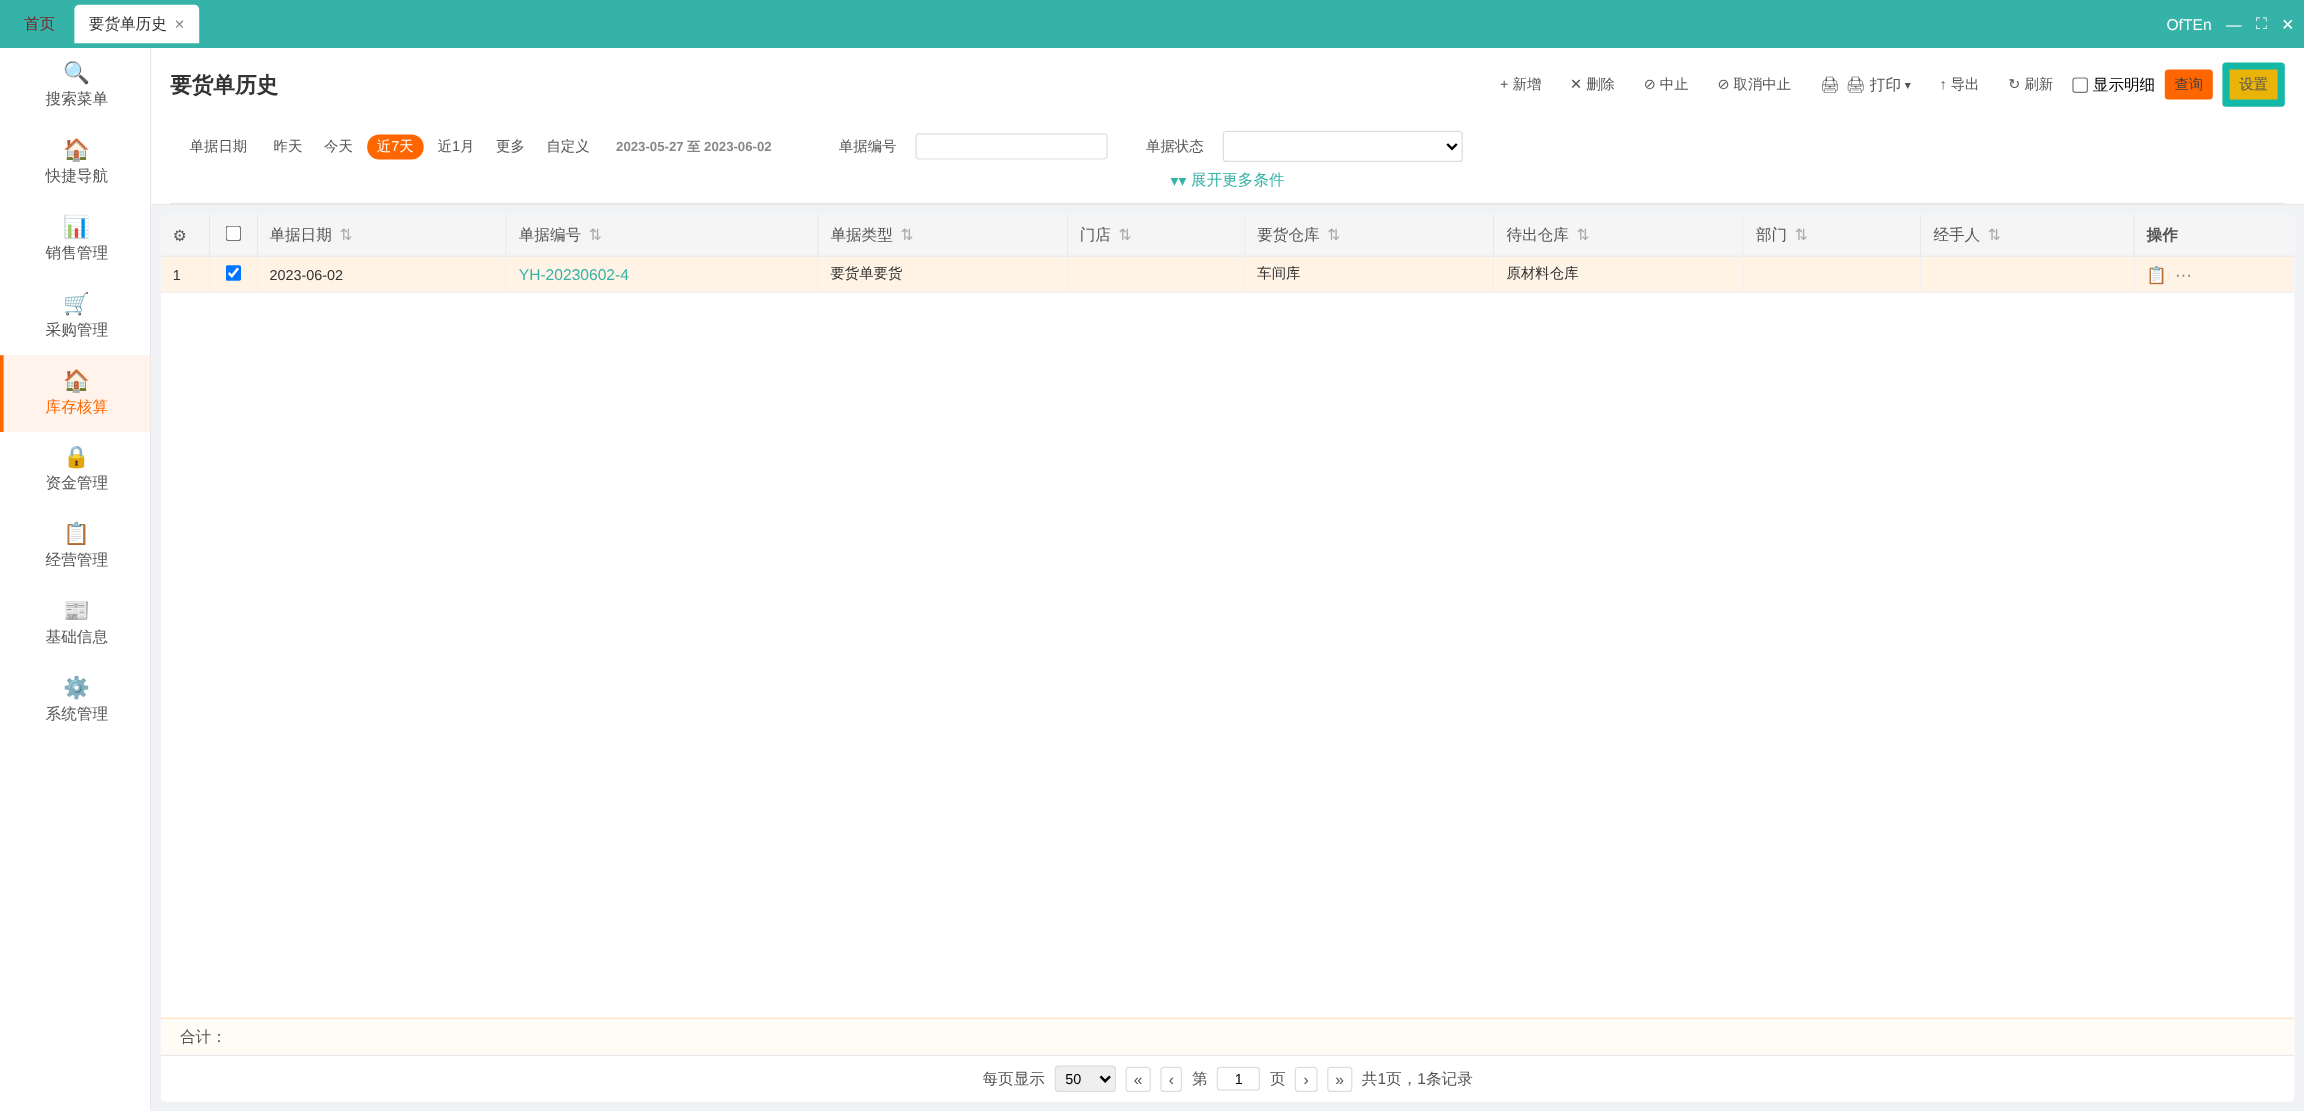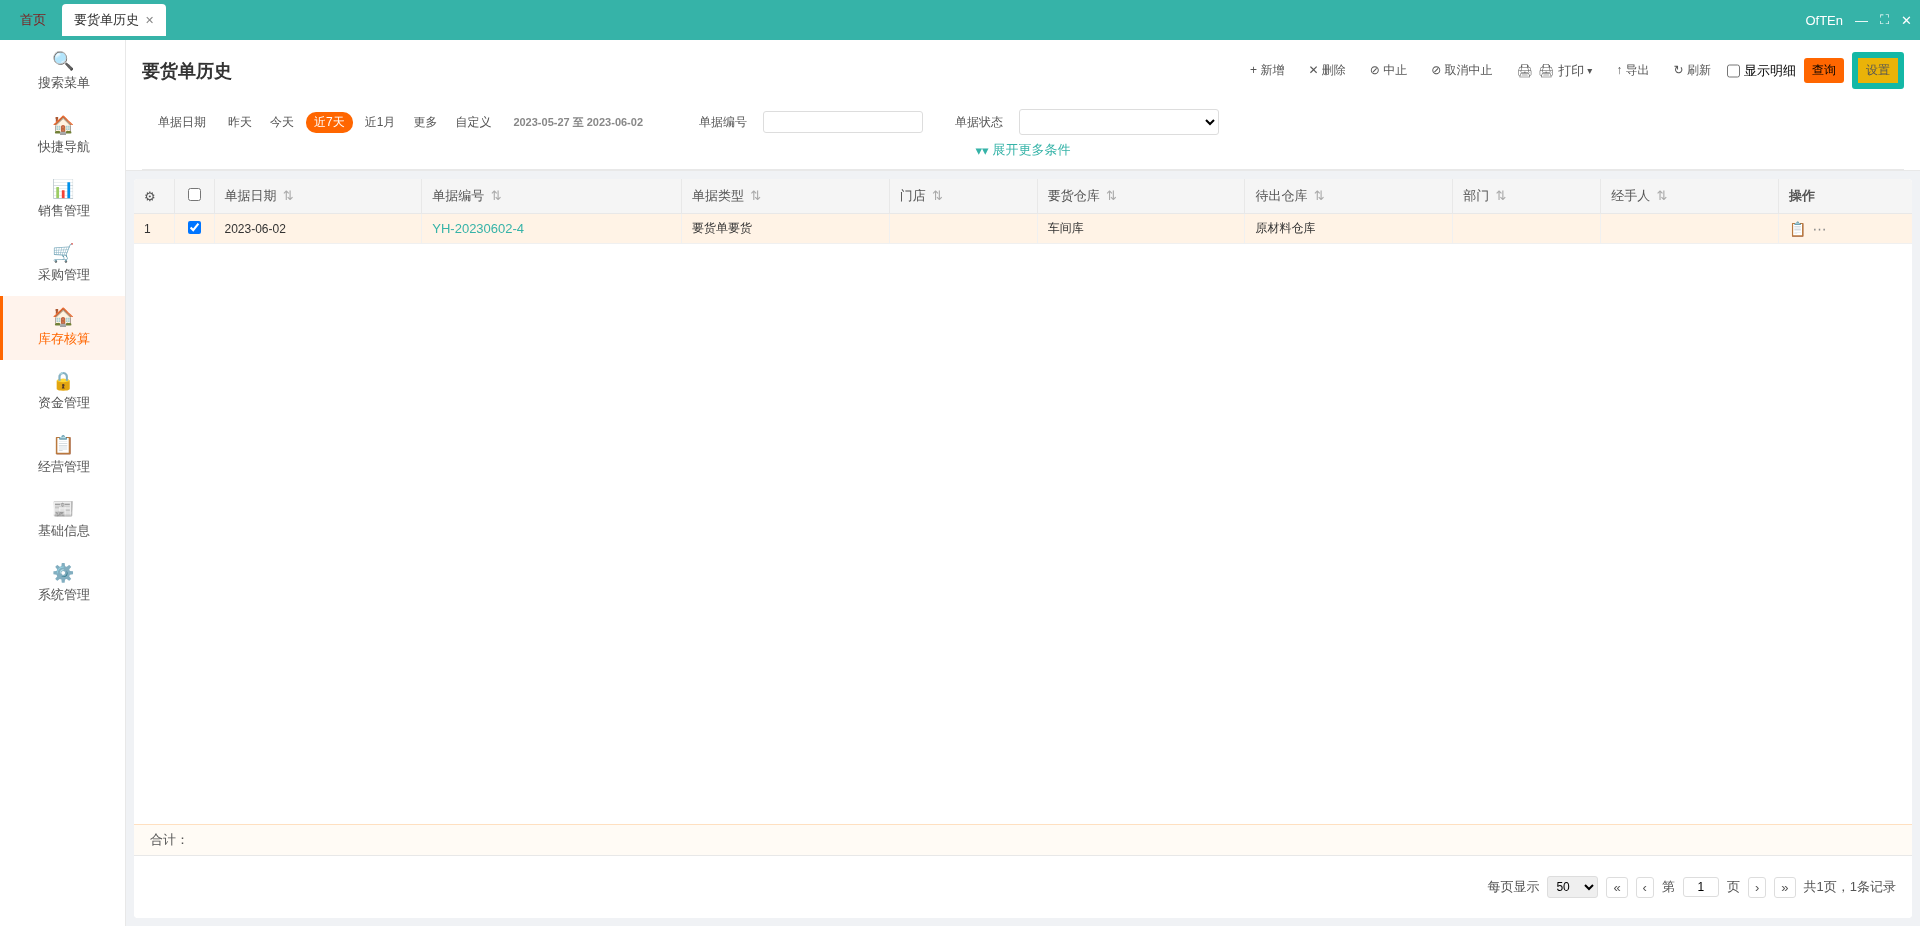--- a/index.html
+++ b/index.html
@@ -120,21 +120,21 @@
       padding: 4px 8px;
       border: none;
       background: none;
       cursor: pointer;
       color: #555;
       font-size: 12px;
       border-radius: 3px;
     }
     .toolbar-btn.primary {
       background: #ff6600;
-      color: #000000;
+      color: #404040;
     }
     .toolbar-btn.secondary {
       background: #eab308;
       border: 6px solid #14b8a6;
       color: #555;
     }
 
     
     .filter-area {
       background: white;
@@ -271,24 +271,24 @@
       font-size: 12px;
       color: #555;
       display: flex;
       align-items: center;
     }
 
     
     .pagination {
       background: white;
       border-top: 1px solid #e8e8e8;
-      padding: 20px 16px;
-      display: flex;
-      align-items: center;
-      justify-content: flex-end;
+      padding: 8px 16px;
+      display: flex;
+      align-items: center;
+      justify-content: center;
       gap: 8px;
       font-size: 12px;
       color: #555;
       flex-shrink: 0;
     }
     .page-select {
       border: 1px solid #ddd;
       border-radius: 3px;
       padding: 2px 4px;
       font-size: 12px;

